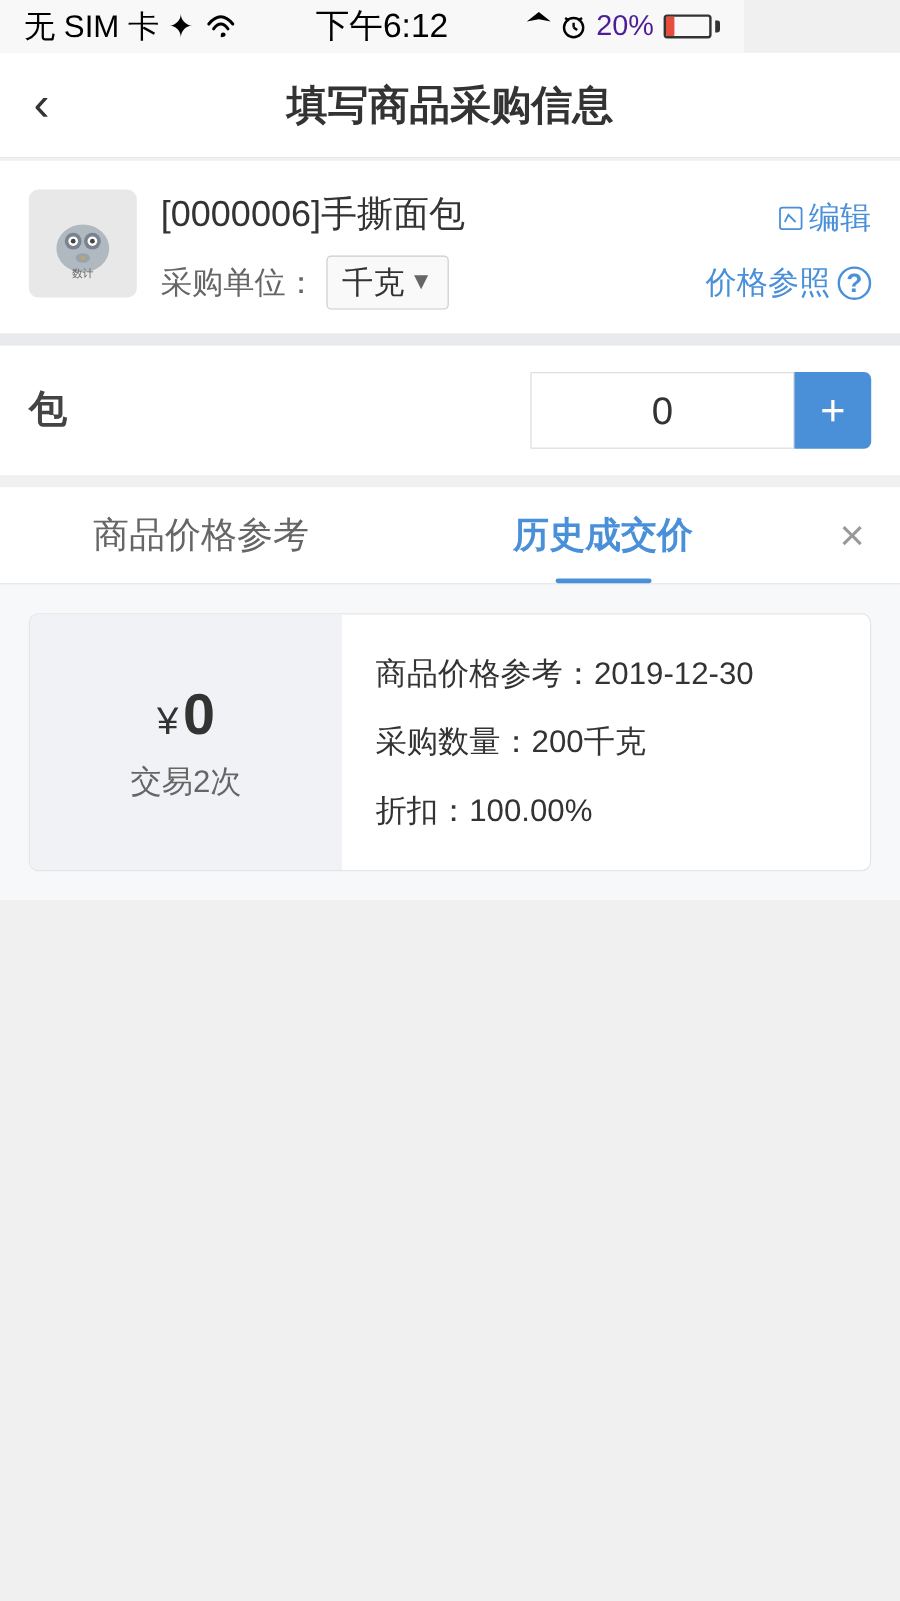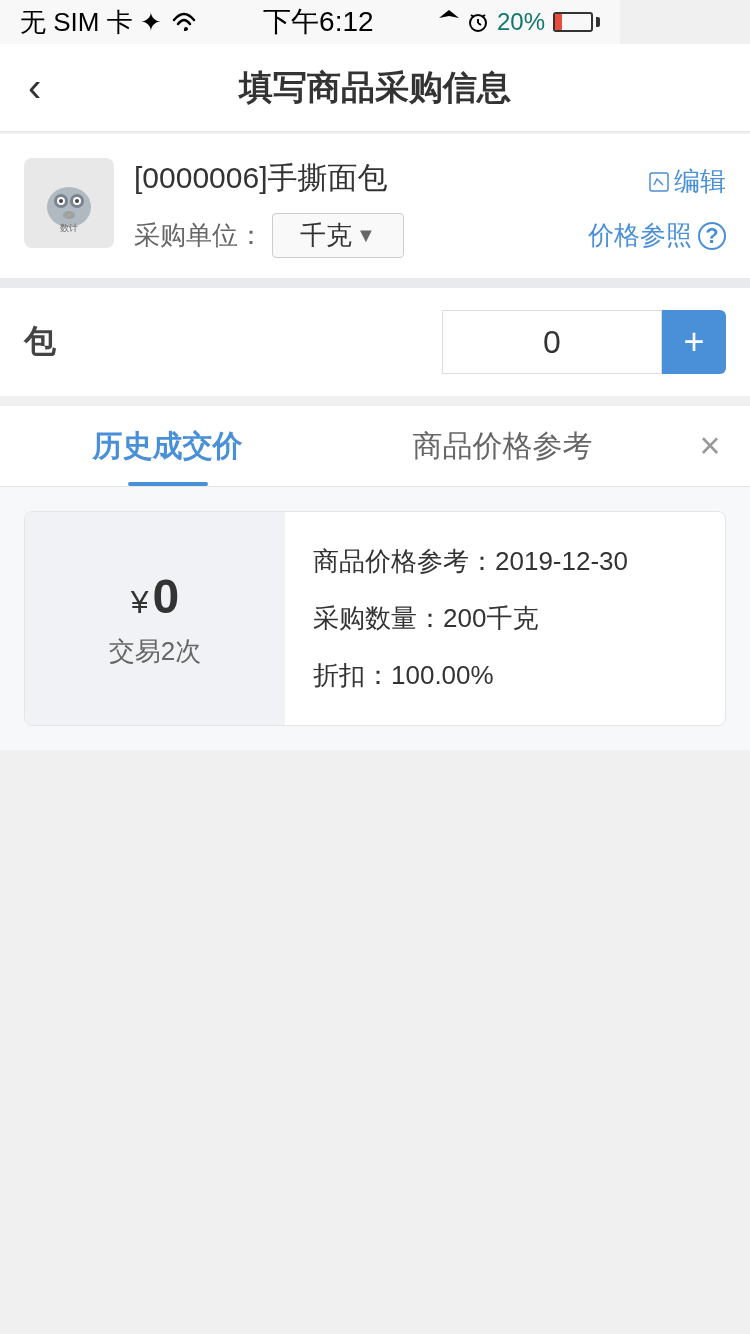--- a/index.html
+++ b/index.html
@@ -33,21 +33,21 @@
     .status-center {
       font-size: 28px;
       font-weight: 500;
       color: #000;
     }
     .status-right {
       display: flex;
       align-items: center;
       gap: 8px;
       font-size: 24px;
-      color: #0f766e;
+      color: #4c1d95;
     }
     .battery-icon {
       display: inline-flex;
       align-items: center;
       gap: 2px;
     }
     .battery-body {
       width: 40px;
       height: 20px;
       border: 2px solid #333;
@@ -157,21 +157,21 @@
     .unit-label {
       font-size: 26px;
       color: #666;
     }
     .unit-select {
       display: flex;
       align-items: center;
       gap: 4px;
       border: 1px solid #ccc;
       border-radius: 4px;
-      padding: 4px 27px;
+      padding: 4px 12px;
       font-size: 26px;
       color: #333;
       background: #f9f9f9;
       cursor: pointer;
     }
     .unit-arrow {
       font-size: 20px;
       color: #666;
     }
     .price-ref-btn {
@@ -446,26 +446,26 @@
     <span class="qty-unit">包</span>
   </div>
   <div class="qty-input-group">
     <input class="qty-input" type="text" value="0" style="">
     <button class="qty-plus-btn">+</button>
   </div>
 </div>
 
 <div class="tab-section">
   <div class="tab-bar">
+    <div class="tab-item">
+      <span>商品价格参考</span>
+    </div>
     <div class="tab-item active">
       <span>历史成交价</span>
       <div class="tab-underline"></div>
-    </div>
-    <div class="tab-item">
-      <span>商品价格参考</span>
     </div>
     <div class="tab-close-btn">×</div>
   </div>
 
   <div class="tab-content">
     <div class="price-card">
       <div class="price-card-left">
         <div class="price-value">
           <span class="price-currency">¥</span><span>0</span>
         </div>

